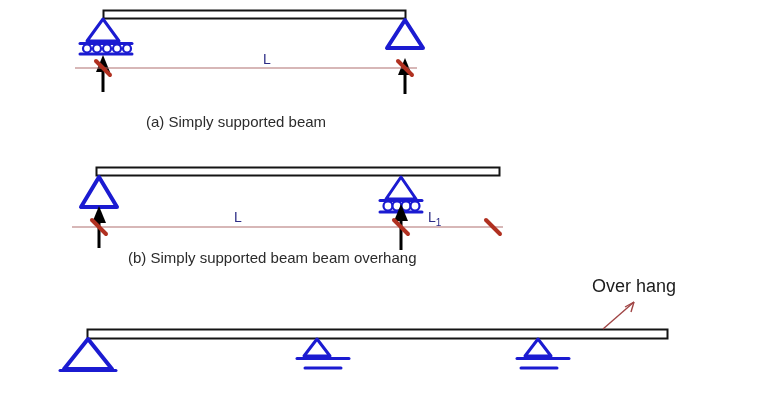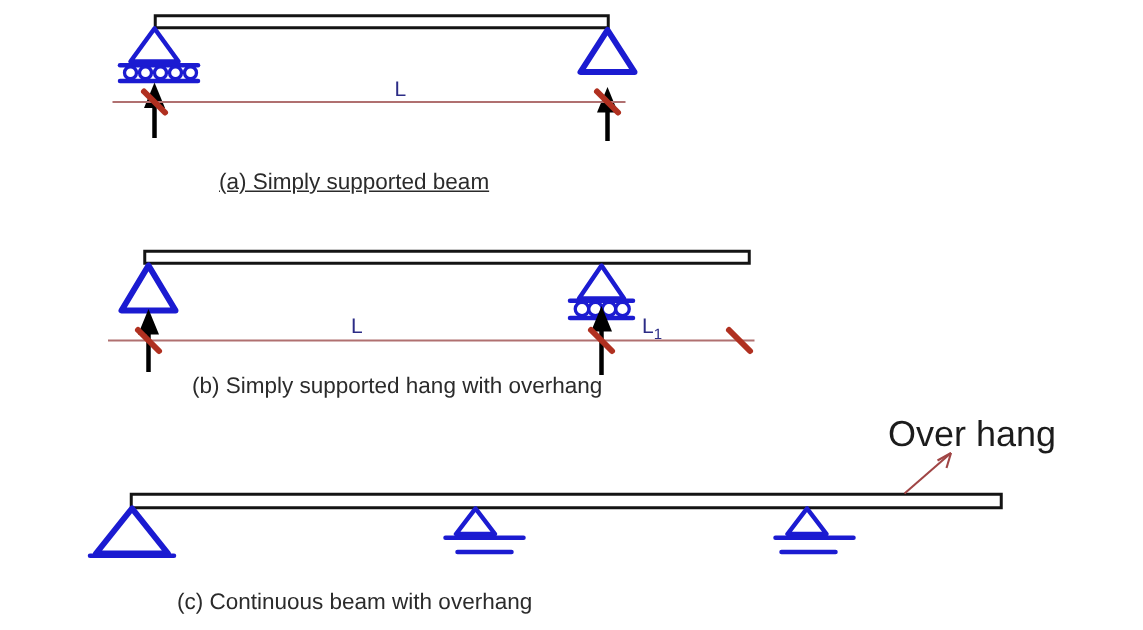--- a/index.html
+++ b/index.html
@@ -24,21 +24,21 @@
   .dim-label{
     position:absolute;color:var(--label-navy,#2c2c86);
     font-size:14px;line-height:1;
   }
   .dim-label sub{font-size:10px;}
   .caption{
     position:absolute;color:var(--caption-color,#2b2b2b);
     font-size:15px;line-height:1.2;white-space:nowrap;
   }
   .annotation{
-    position:absolute;color:#1c1c1c;font-size:24px;line-height:1.1;white-space:nowrap;
+    position:absolute;color:#1c1c1c;font-size:18px;line-height:1.1;white-space:nowrap;
   }
 </style>
 </head>
 <body>
 
 <div class="canvas">
 
   <svg width="762" height="420" viewBox="0 0 762 420">
 
     <g>
@@ -103,22 +103,21 @@
       <line class="blue-line" x1="517" y1="358.5" x2="569" y2="358.5"></line>
       <line class="blue-line" x1="521" y1="368" x2="557" y2="368"></line>
 
       <line class="leader" x1="603" y1="329" x2="634" y2="302"></line>
       <line class="leader" x1="634" y1="302" x2="625" y2="307"></line>
       <line class="leader" x1="634" y1="302" x2="631" y2="312"></line>
     </g>
   </svg>
 
   <div class="dim-label" style="left:263px;top:52px;">L</div>
-  <div class="caption" style="left:146px;top:113px;text-decoration:underline;">(a) Simply supported beam</div>
+  <div class="caption" style="left:146px;top:113px;">(a) Simply supported beam</div>
 
   <div class="dim-label" style="left:234px;top:210px;">L</div>
   <div class="dim-label" style="left:428px;top:210px;"><span>L</span><sub>1</sub></div>
-  <div class="caption" style="left:128px;top:249px;">(b) Simply supported hang with overhang</div>
+  <div class="caption" style="left:128px;top:249px;">(b) Simply supported beam beam overhang</div>
 
   <div class="annotation" style="left:592px;top:277px;">Over hang</div>
-  <div class="caption" style="left:118px;top:393px;">(c) Continuous beam with overhang</div>
 
 </div>
 
 </body></html>

